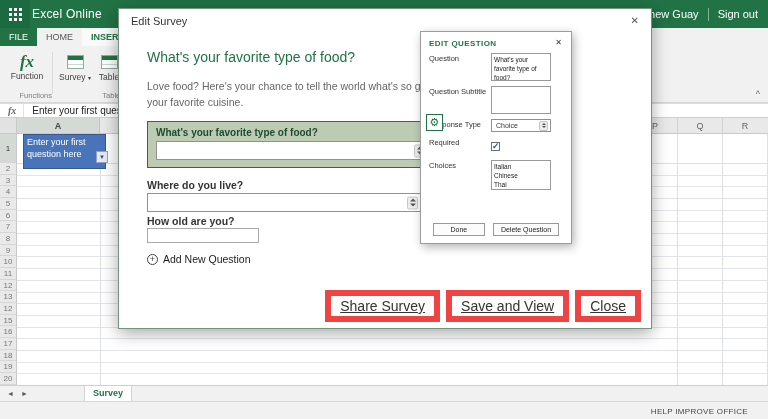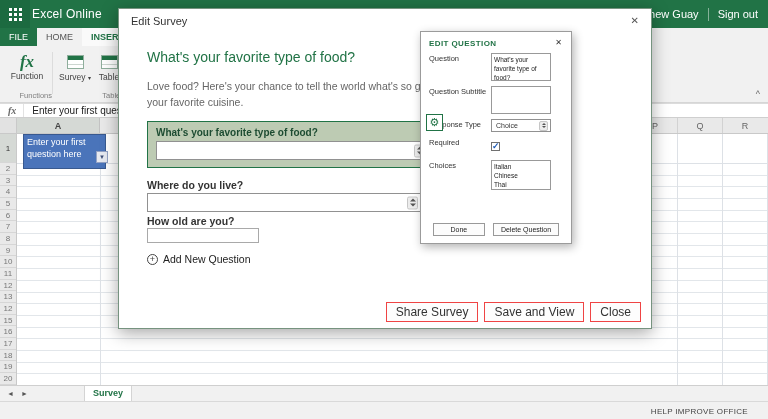--- a/index.html
+++ b/index.html
@@ -83,21 +83,21 @@
   .tri-down { width:0; height:0; border-left:3px solid transparent; border-right:3px solid transparent; border-top:3.5px solid #555; }
   .q2label { position:absolute; left:28px; top:170px; font-size:10.5px; font-weight:bold; color:#333; }
   .sel2 { position:absolute; left:28px; top:184px; width:274px; }
   .q3label { position:absolute; left:28px; top:206px; font-size:10.5px; font-weight:bold; color:#333; }
   .q3input { position:absolute; left:28px; top:219px; width:112px; height:15px; border:1px solid #a9a9a9; font-family:inherit; font-size:9px; padding:0 3px; }
   .addnew { position:absolute; left:28px; top:244px; display:flex; align-items:center; gap:5px; cursor:pointer; }
   .plus-circle { width:11px; height:11px; border:1px solid #444; border-radius:50%; color:#444; font-size:9px; line-height:9px; text-align:center; }
   .plus-circle:before { content:"+"; }
   .addnew .lbl { font-size:10.5px; color:#222; }
   .dlg-buttons { position:absolute; right:10px; bottom:6px; display:flex; gap:6px; }
-  .btn { background:#fdfdfd; border:1px solid #ef4444; font-family:inherit; font-size:12px; color:#333; padding:2px 9px; cursor:pointer; }
+  .btn { background:#fdfdfd; border:6px solid #ef4444; font-family:inherit; font-size:14px; color:#333; padding:2px 9px; cursor:pointer;text-decoration:underline; }
 
   
   .gear-btn { position:absolute; left:426px; top:114px; width:17px; height:17px; background:#fff; border:1px solid #217346; z-index:60; display:flex; align-items:center; justify-content:center; cursor:pointer; }
   .gear-btn span { font-size:11px; color:#217346; line-height:11px; }
 
   
   .panel { position:absolute; left:420px; top:31px; width:152px; height:213px; background:#fff; border:1px solid #9b9b9b; box-shadow:2px 3px 9px rgba(0,0,0,.3); z-index:50; }
   .panel-title { position:absolute; left:8px; top:7px; font-size:8px; font-weight:bold; color:#217346; letter-spacing:.4px; }
   .panel-close { position:absolute; right:7px; top:4px; font-size:8px; color:#333; cursor:pointer; padding:2px; }
   .panel-form { position:absolute; left:8px; right:20px; top:21px; }

